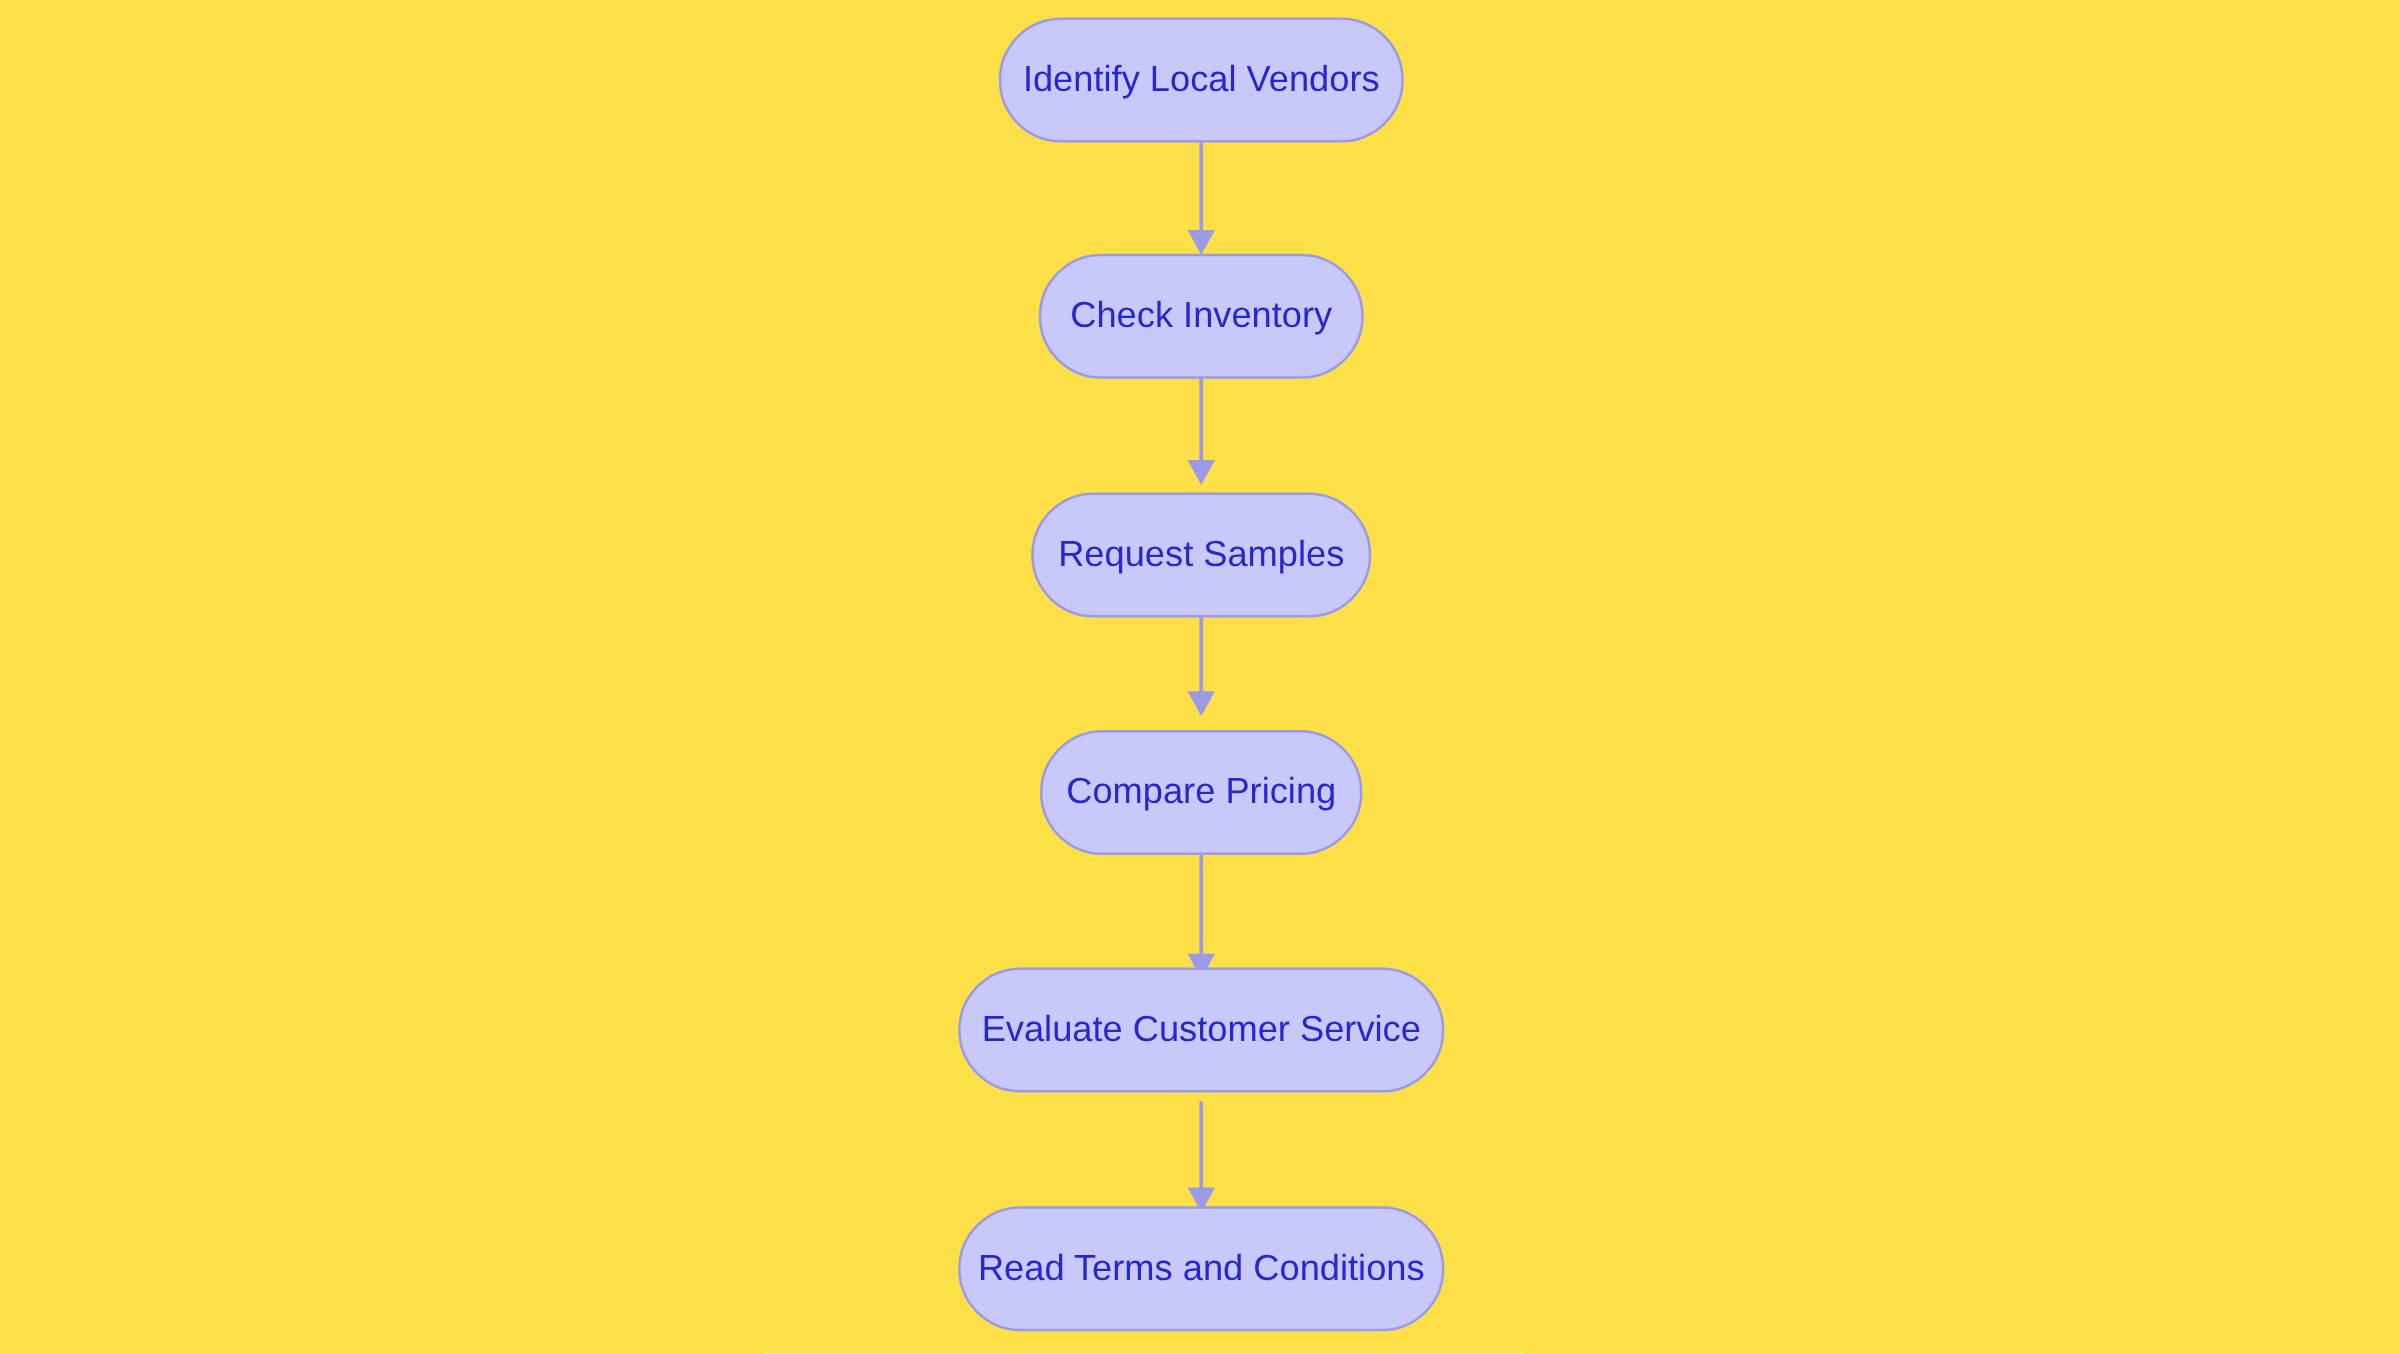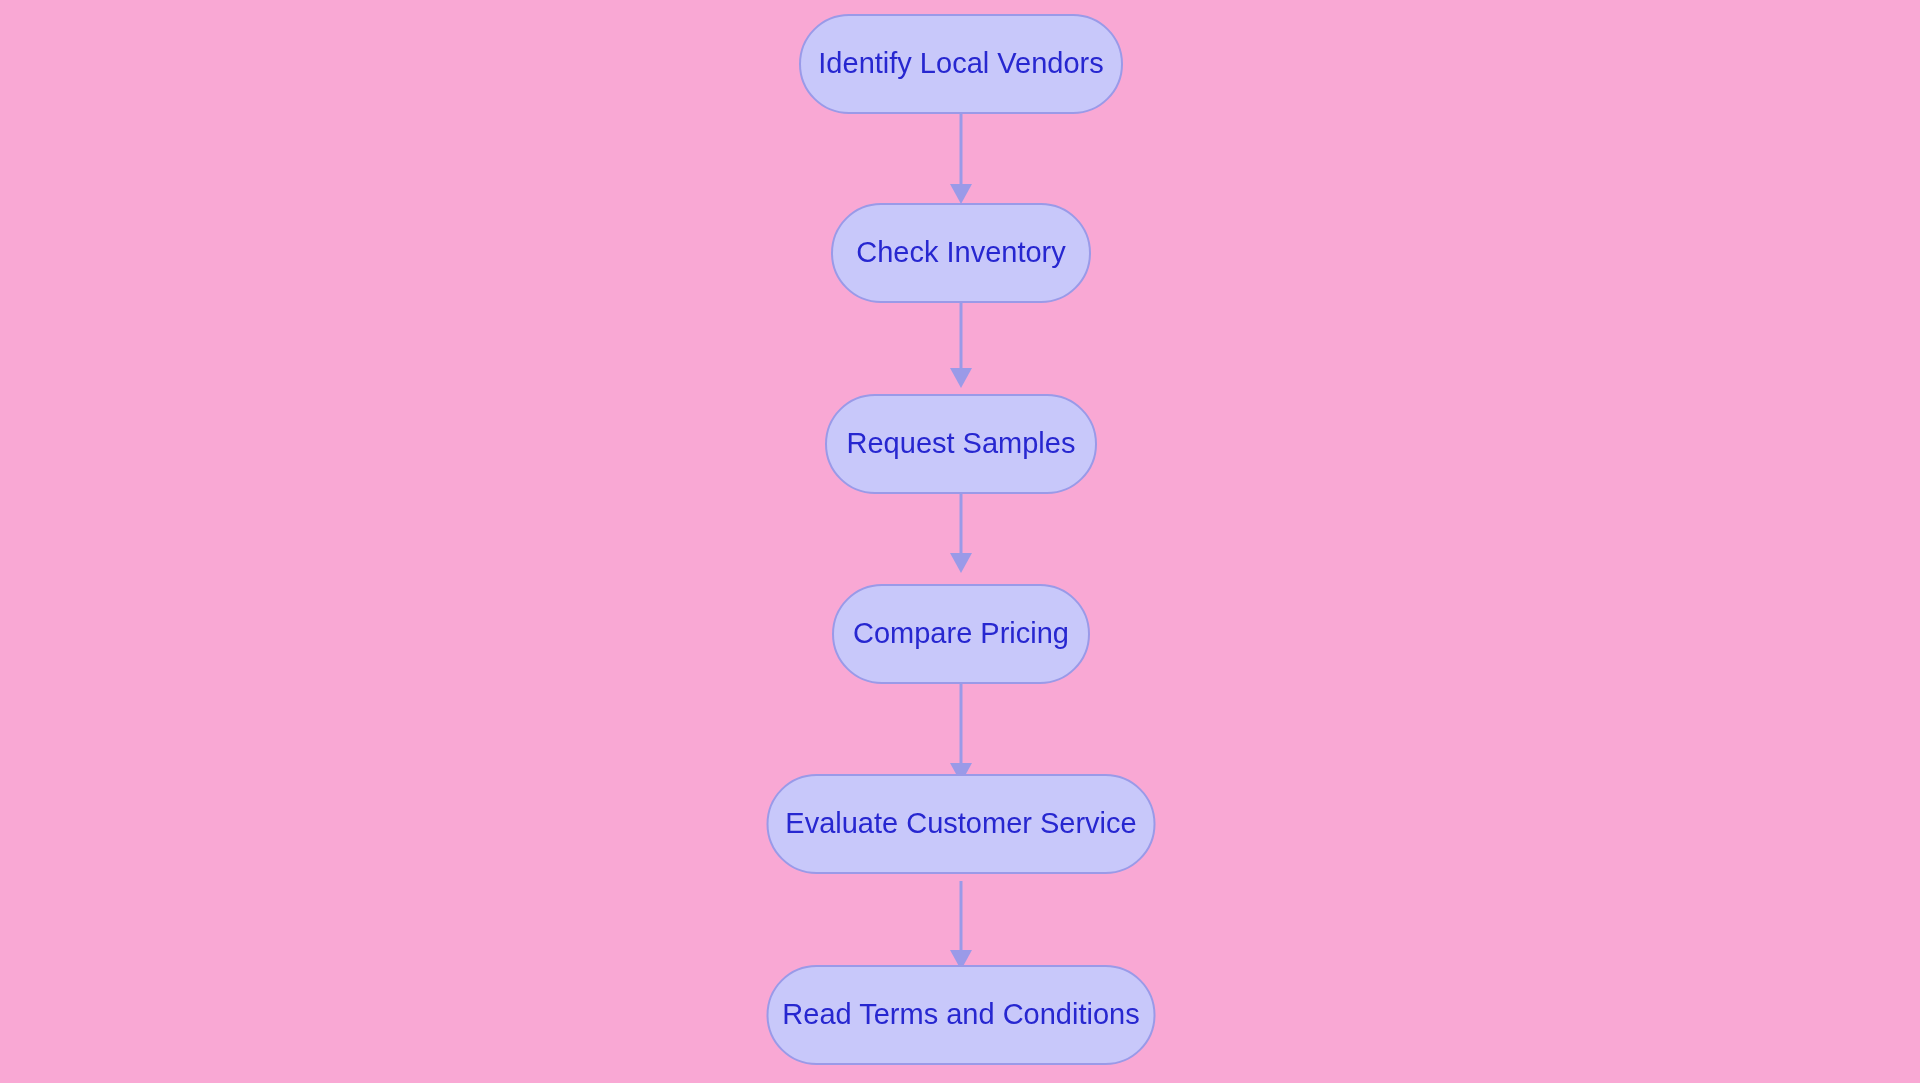--- a/index.html
+++ b/index.html
@@ -10,21 +10,21 @@
   body {
     width: 1920px;
     height: 1083px;
     font-family: "Liberation Sans", sans-serif;
     overflow: hidden;
   }
   #flowchart-root {
     position: relative;
     width: 1920px;
     height: 1083px;
-    background: #f9a8d4;
+    background: #fde047;
   }
   #flow-svg {
     position: absolute;
     top: 0;
     left: 0;
     width: 1920px;
     height: 1083px;
     display: block;
   }
   .node-shape {

